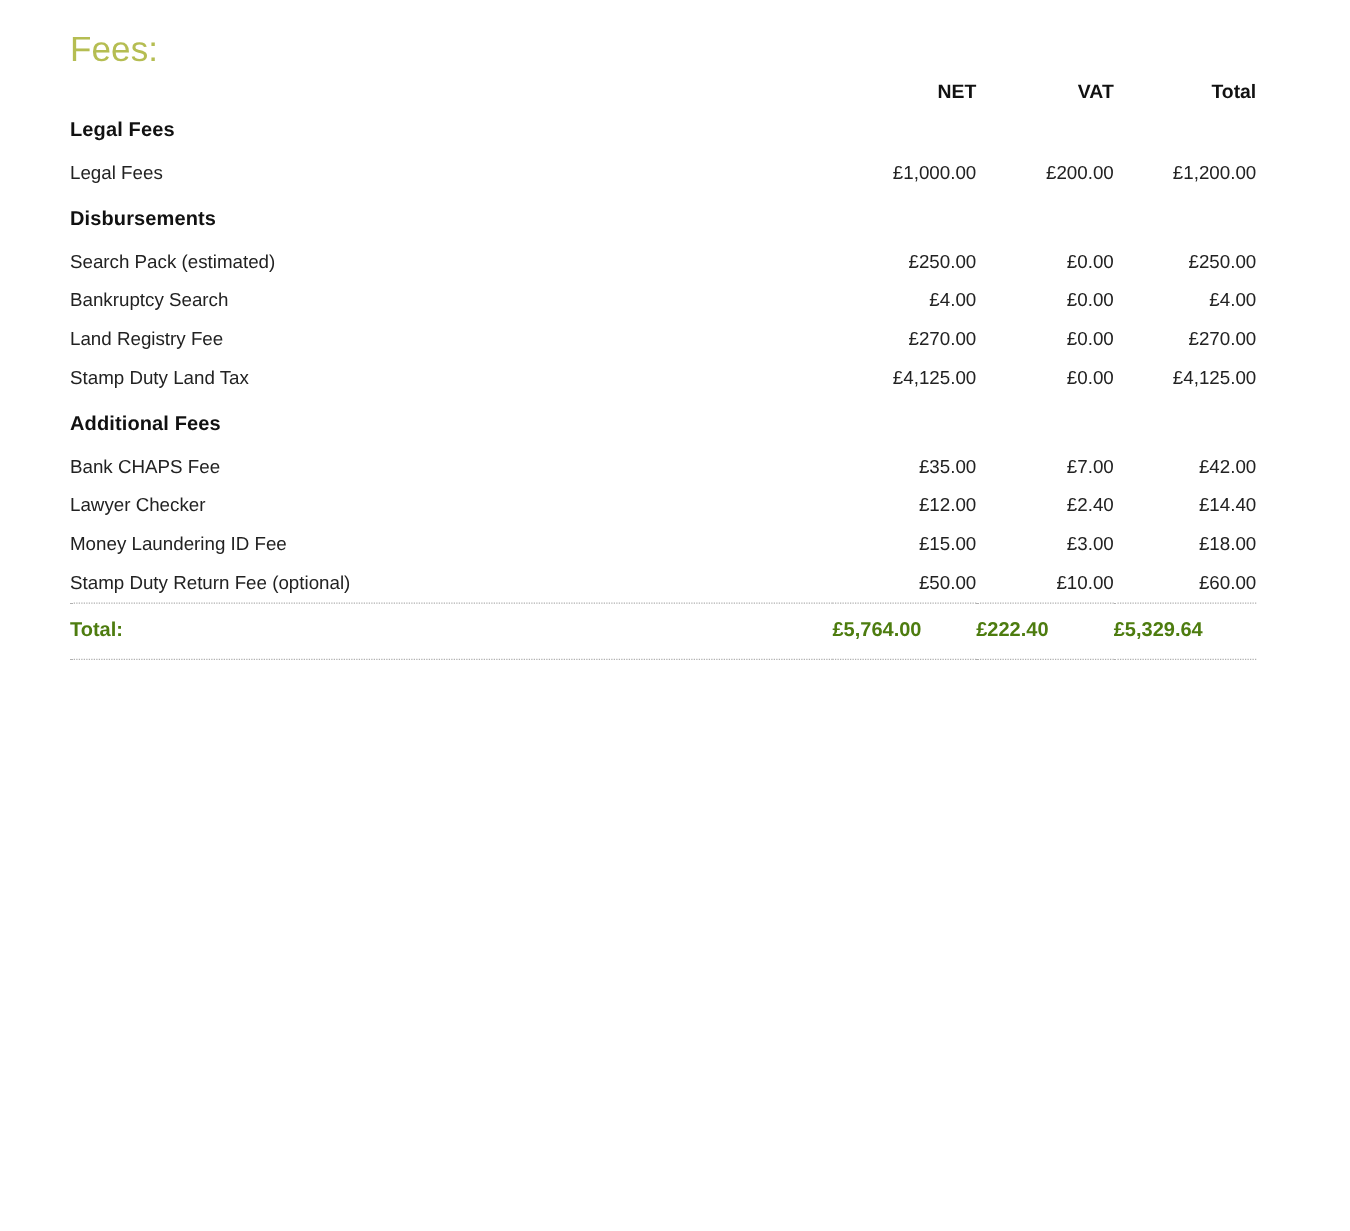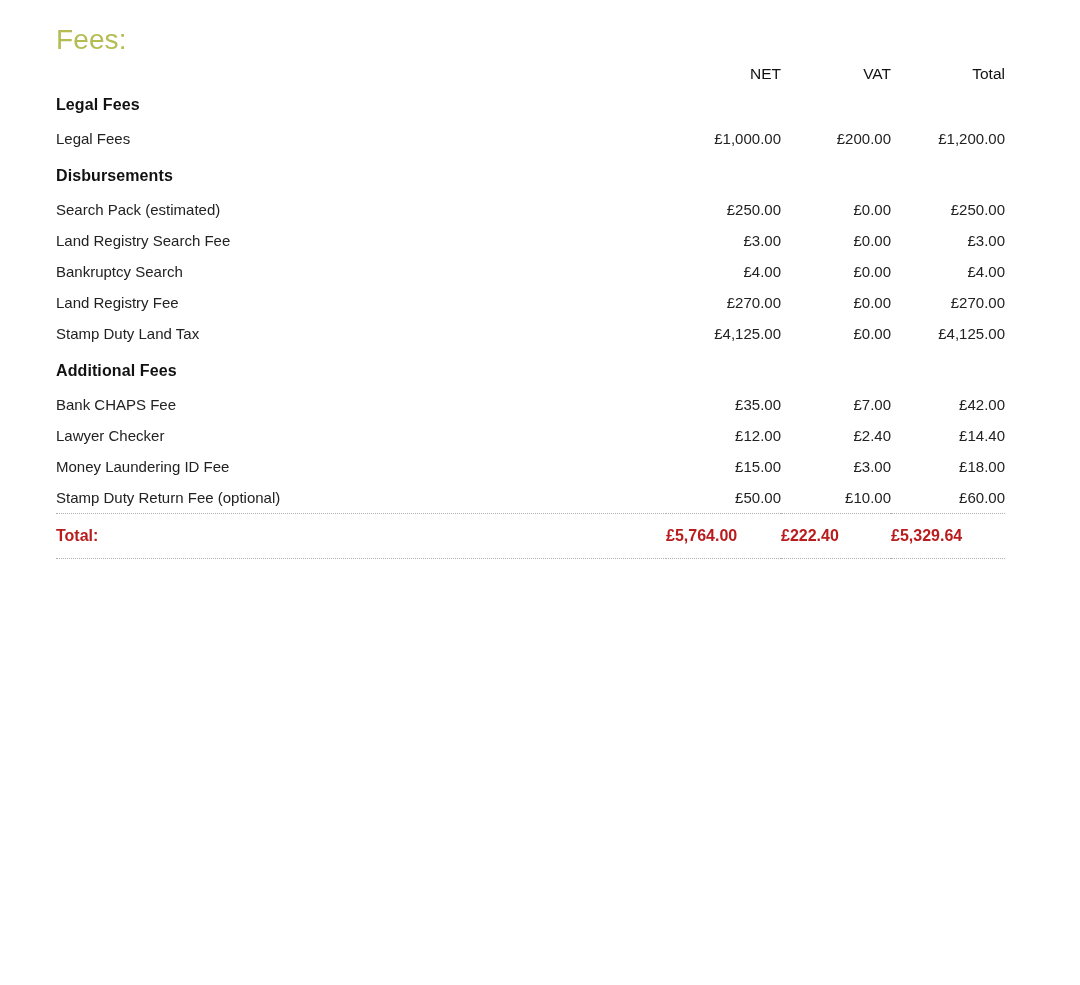--- a/index.html
+++ b/index.html
@@ -47,21 +47,21 @@
     padding: 0;
     vertical-align: baseline;
     font-size: 15px;
     font-weight: 400;
     color: #222222;
   }
 
   
   tr.head-row th {
     font-size: 15.5px;
-    font-weight: normal;
+    font-weight: bold;
     color: #111111;
     text-align: right;
     height: 24px;
     padding-bottom: 4px;
   }
   tr.head-row th.desc-head {
     text-align: left;
   }
 
   
@@ -88,21 +88,21 @@
     text-align: right;
   }
   tr.item-row td.desc {
     text-align: left;
   }
 
   
   tr.total-row td {
     font-size: 16px;
     font-weight: bold;
-    color: #b91c1c;
+    color: #4d7c0f;
     border-top: 1px dotted #b0b0b0;
     border-bottom: 1px dotted #b0b0b0;
     height: 44px;
     line-height: 44px;
     padding: 0;
   }
   tr.total-row td.amount {
   }
   tr.total-row td.desc {
     text-align: left;
@@ -143,26 +143,20 @@
         <tr class="section-row">
           <td colspan="4">Disbursements</td>
         </tr>
         <tr class="item-row">
           <td class="desc">Search Pack (estimated)</td>
           <td class="amount">£250.00</td>
           <td class="amount">£0.00</td>
           <td class="amount">£250.00</td>
         </tr>
         <tr class="item-row">
-          <td class="desc">Land Registry Search Fee</td>
-          <td class="amount">£3.00</td>
-          <td class="amount">£0.00</td>
-          <td class="amount">£3.00</td>
-        </tr>
-        <tr class="item-row">
           <td class="desc">Bankruptcy Search</td>
           <td class="amount">£4.00</td>
           <td class="amount">£0.00</td>
           <td class="amount">£4.00</td>
         </tr>
         <tr class="item-row">
           <td class="desc">Land Registry Fee</td>
           <td class="amount">£270.00</td>
           <td class="amount">£0.00</td>
           <td class="amount">£270.00</td>

